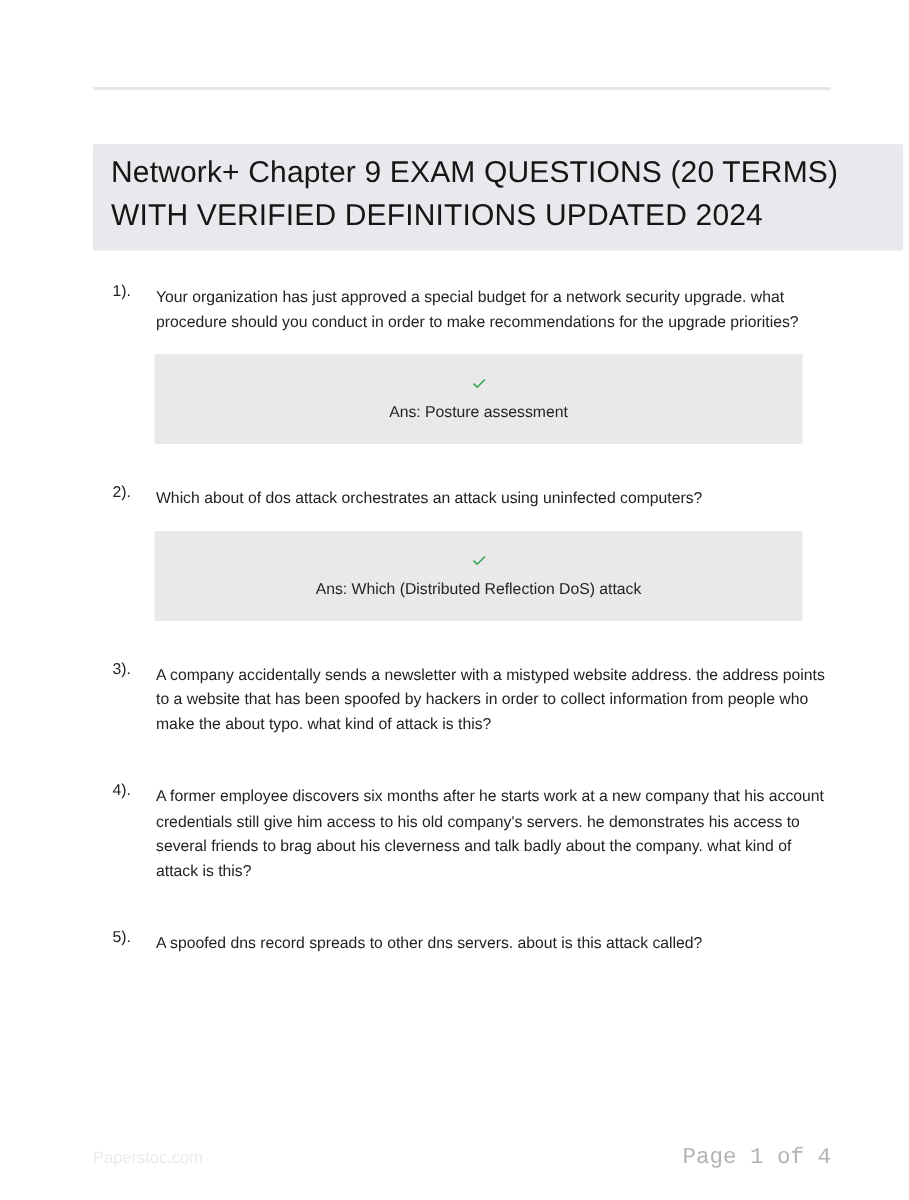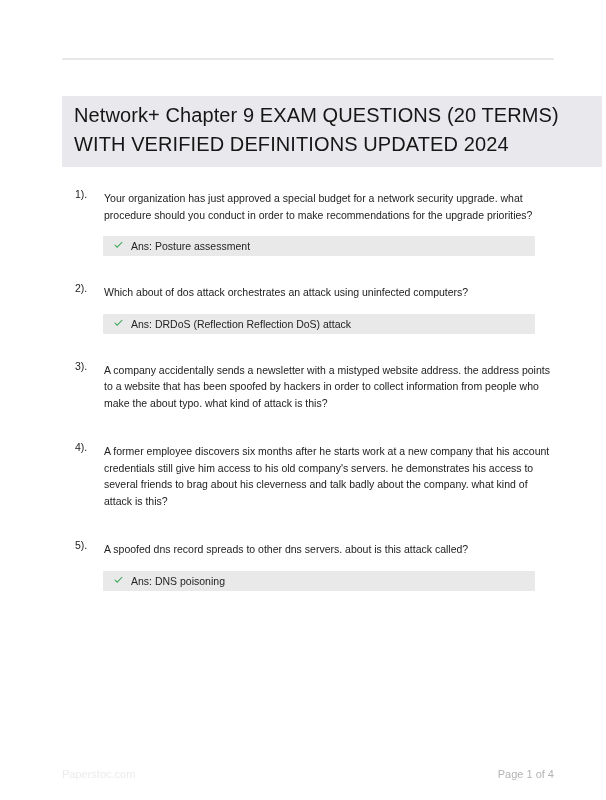--- a/index.html
+++ b/index.html
@@ -65,22 +65,24 @@
     color: #222222;
   }
   .answer-box {
     margin: 9px 0 0 41px;
     width: 432px;
     box-sizing: border-box;
     background: #e9e9e9;
     border-radius: 1px;
     min-height: 20px;
     display: flex;
+    align-items: center;
     gap: 7px;
-    padding: 3px 10px;
+    padding: 14px 10px;
+    flex-direction: column;
   }
   .check-icon {
     flex: 0 0 auto;
     display: inline-flex;
     width: 11px; height: 11px;
   }
   .a-text {
     font-size: 10.5px;
     line-height: 14px;
     color: #242424;
@@ -92,23 +94,23 @@
     display: flex;
     justify-content: space-between;
     align-items: baseline;
   }
   .watermark {
     font-size: 11px;
     color: #ecebeb;
     font-family: "Liberation Sans", sans-serif;
   }
   .page-indicator {
-    font-size: 11px;
+    font-size: 15px;
     color: #b6b2b2;
-    font-family: Liberation Sans, sans-serif;
+    font-family: Liberation Mono, monospace;
   }
 </style>
 </head>
 <body>
 
 <div class="page">
 
   <div class="top-rule"></div>
 
   <div class="title-box">
@@ -135,21 +137,21 @@
       <div class="q-row">
         <span class="q-num">2).</span>
         <p class="q-text">Which about of dos attack orchestrates an attack using uninfected computers?</p>
       </div>
       <div class="answer-box">
         <span class="check-icon">
           <svg viewBox="0 0 24 24" width="11" height="11" aria-hidden="true">
             <path d="M9 16.2 4.55 11.75 2.95 13.35 9 19.4 21.05 7.35 19.45 5.75z" fill="#2da44e"></path>
           </svg>
         </span>
-        <span class="a-text">Ans: DRDoS (Reflection Reflection DoS) attack</span>
+        <span class="a-text">Ans: Which (Distributed Reflection DoS) attack</span>
       </div>
     </div>
 
     <div class="question">
       <div class="q-row">
         <span class="q-num">3).</span>
         <p class="q-text">A company accidentally sends a newsletter with a mistyped website address. the address points to a website that has been spoofed by hackers in order to collect information from people who make the about typo. what kind of attack is this?</p>
       </div>
     </div>
 
@@ -158,28 +160,20 @@
         <span class="q-num">4).</span>
         <p class="q-text">A former employee discovers six months after he starts work at a new company that his account credentials still give him access to his old company's servers. he demonstrates his access to several friends to brag about his cleverness and talk badly about the company. what kind of attack is this?</p>
       </div>
     </div>
 
     <div class="question">
       <div class="q-row">
         <span class="q-num">5).</span>
         <p class="q-text">A spoofed dns record spreads to other dns servers. about is this attack called?</p>
       </div>
-      <div class="answer-box">
-        <span class="check-icon">
-          <svg viewBox="0 0 24 24" width="11" height="11" aria-hidden="true">
-            <path d="M9 16.2 4.55 11.75 2.95 13.35 9 19.4 21.05 7.35 19.45 5.75z" fill="#2da44e"></path>
-          </svg>
-        </span>
-        <span class="a-text">Ans: DNS poisoning</span>
-      </div>
     </div>
   </div>
 
   <div class="footer">
     <span class="watermark">Paperstoc.com</span>
     <span class="page-indicator">Page 1 of 4</span>
   </div>
 
 </div>
 

